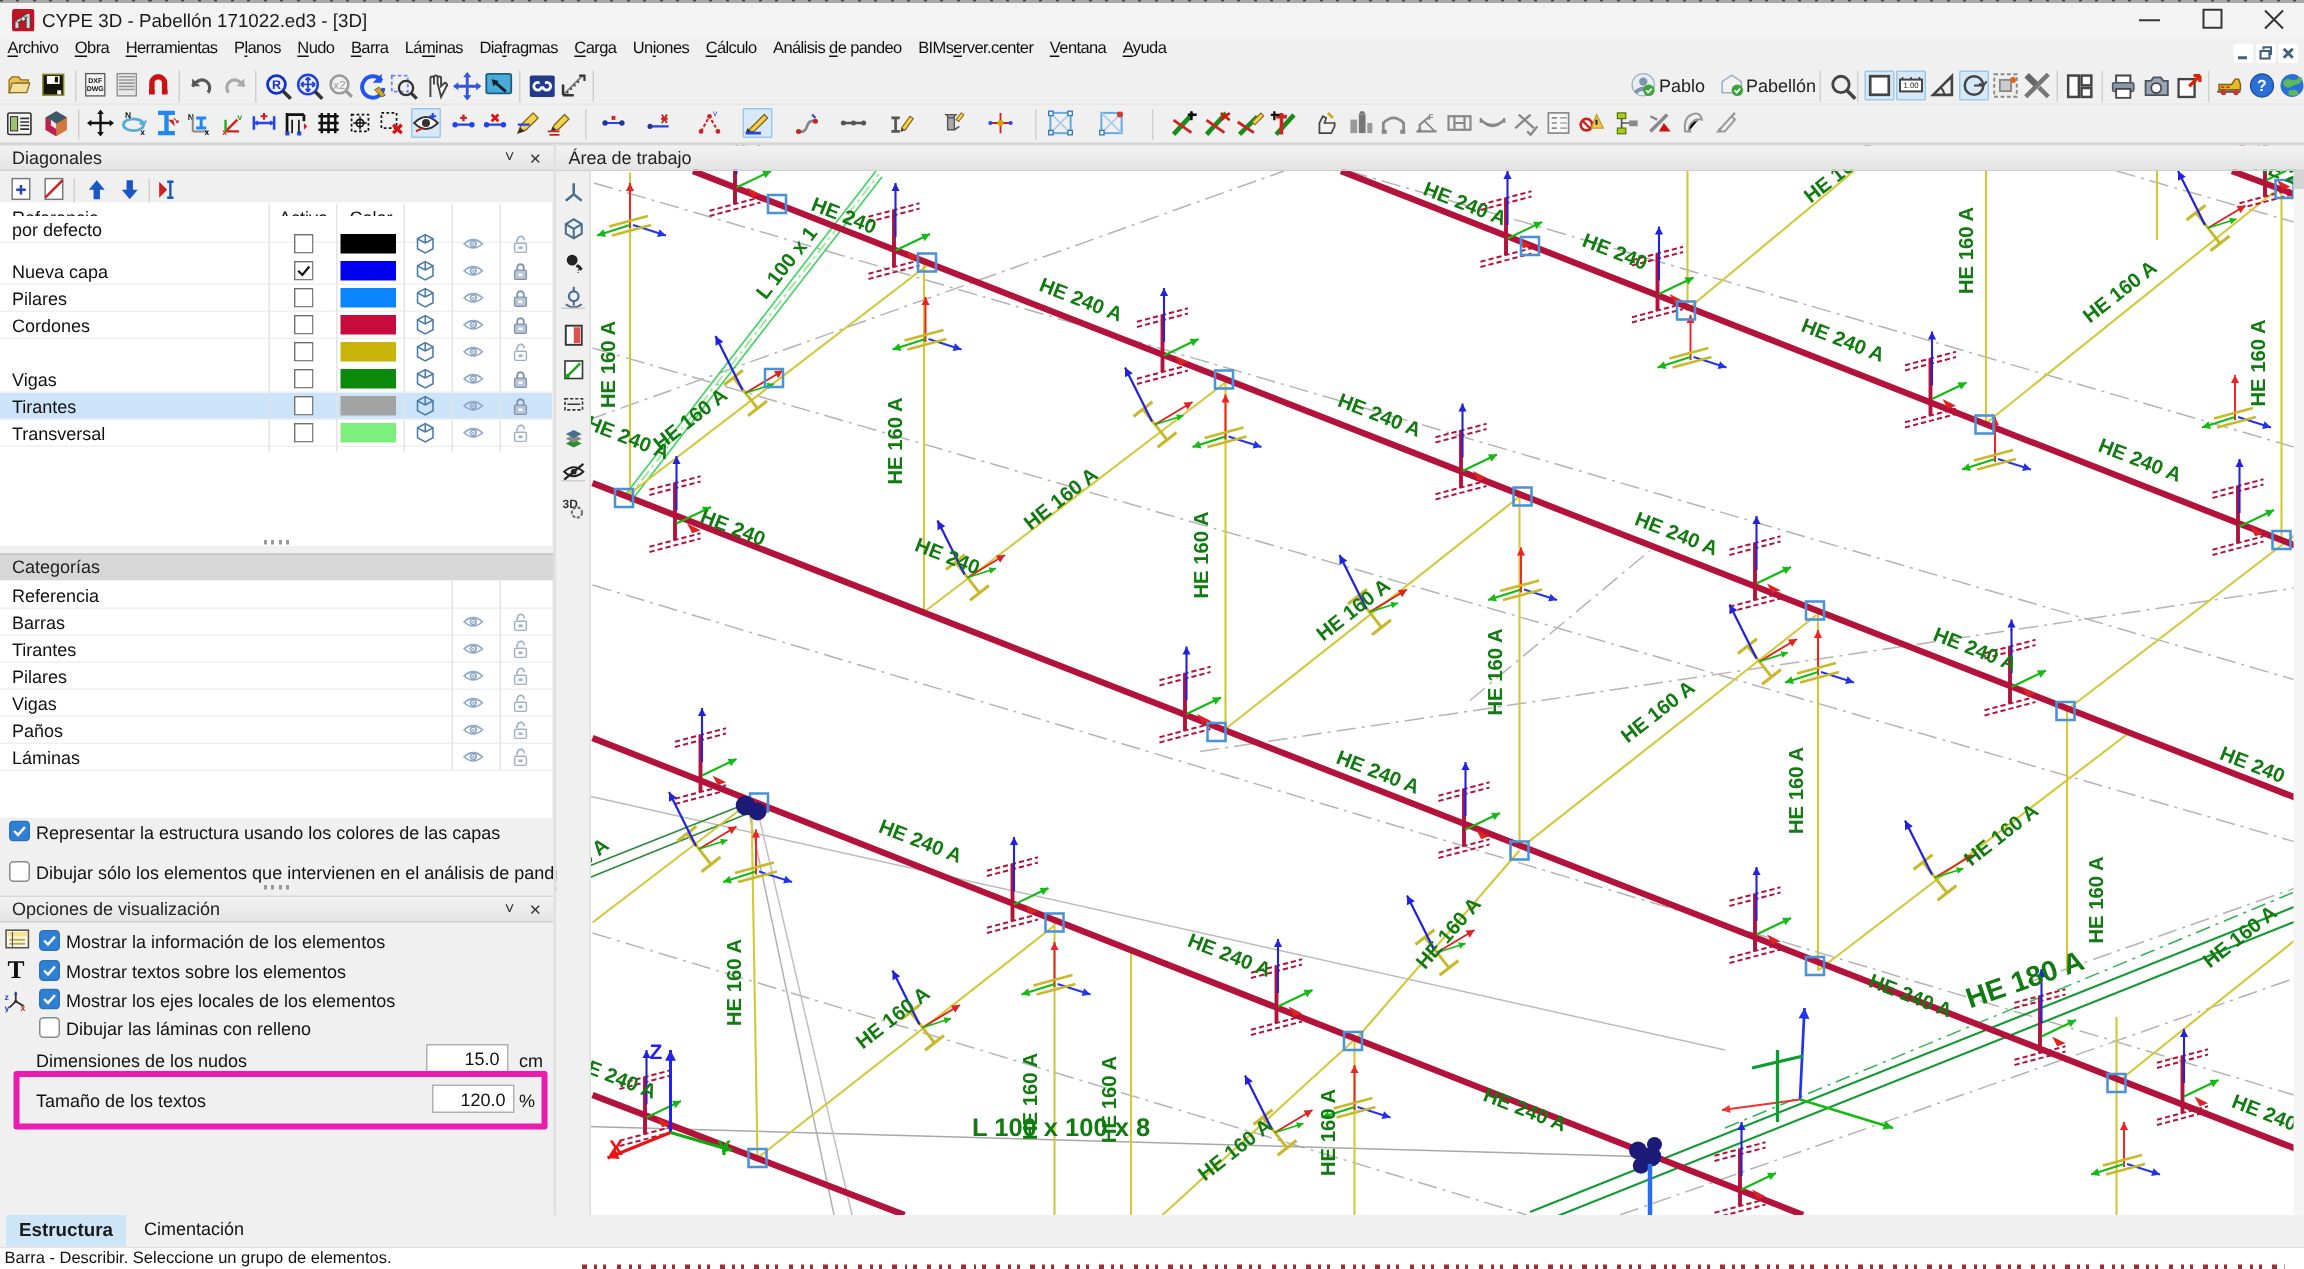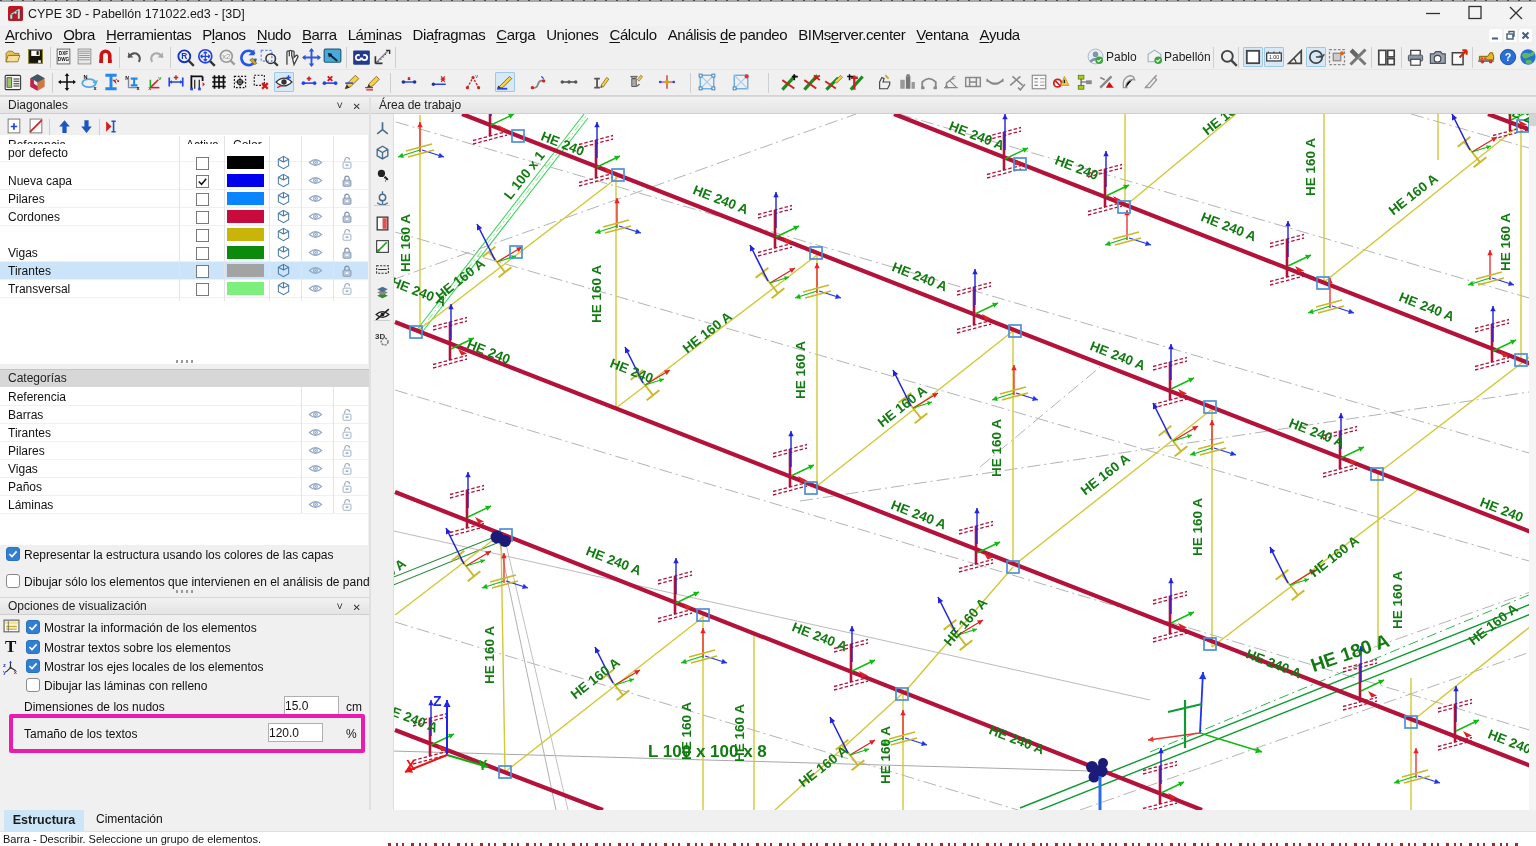--- a/index.html
+++ b/index.html
@@ -1,36 +1,36 @@
 <!DOCTYPE html>
 <html><head><meta charset="utf-8"><style>
 *{margin:0;padding:0;box-sizing:border-box}
 html,body{width:1536px;height:846px;overflow:hidden;background:#f0f0f0;
  font-family:"Liberation Sans",sans-serif;-webkit-font-smoothing:antialiased}
 #root{position:relative;width:1408px;height:846px}
-.mi{display:inline-block;margin:0 5.5px;font-size:15px;letter-spacing:-0.4px;color:#111}
+.mi{display:inline-block;margin:0 5.5px;font-size:11px;letter-spacing:-0.4px;color:#111}
 .mi:first-child{margin-left:5px}
 .mi u{text-underline-offset:2px}
 .dots{position:absolute;left:176px;width:20px;height:3px;background:repeating-linear-gradient(90deg,#999 0 2px,transparent 2px 5px)}
 .tbi{position:absolute}
 .tbi.hl{background:#d7e9f7;border:1px solid #9ec8e8;border-radius:1px}
 .tbt{position:absolute;font-size:12px;color:#222}
 .phead{position:absolute;left:0;width:369px;height:18px;background:linear-gradient(#f2f2f2,#e4e4e4);
  border-bottom:1px solid #cfcfcf;border-top:1px solid #d8d8d8;font-size:12px;color:#222;line-height:17px}
 .phead span:first-child{margin-left:8px}
 .hbtn{position:absolute;right:26px;top:0;font-size:11px;color:#333}
 .hbtn2{position:absolute;right:8px;top:1px;font-size:10px;color:#333}
 .chead{position:absolute;left:0;width:369px;height:18px;background:#d7d7d7;font-size:12px;color:#222;line-height:17px;padding-left:8px;border-top:1px solid #c4c4c4}
 .trow{position:absolute;left:0;width:368px;height:18px;font-size:12px;color:#111;background:#fff;border-bottom:1px solid #f0f0f0}
 .trow span{position:absolute;top:2px}
 .trow.th{border-bottom:1px solid #e0e0e0}
 .trow.sel{background:#cbe4f9}
 .cb{position:absolute}
 .ptxt{position:absolute;font-size:12px;color:#111}
-.inp{position:absolute;width:55px;height:19px;background:#fff;border:1px solid #b0b0b0;font-size:12px;color:#111;text-align:left;padding:2px 5px 0 0}
+.inp{position:absolute;width:55px;height:19px;background:#fff;border:1px solid #b0b0b0;font-size:12px;color:#111;text-align:right;padding:2px 5px 0 0}
 .gl{fill:#117a11;font-weight:bold;font-family:"Liberation Sans",sans-serif}
 .lsi{position:absolute;left:374px;width:17px;height:17px}
 #tb2 .tbi{filter:none}
 </style></head><body>
 <div id="root">
 
  <div style="position:absolute;left:0;top:0;width:1536px;height:2px;background:#a8a8a8"></div>
  <div style="position:absolute;left:0;top:0;width:1536px;height:1px;background:repeating-linear-gradient(90deg,#4a4a4a 0 2px,#a8a8a8 2px 11px)"></div>
 
  <div style="position:absolute;left:0;top:2px;width:1536px;height:24px;background:#f3f3f3"></div>
@@ -825,21 +825,21 @@
 <div class="ptxt" style="left:44px;top:660px">Mostrar los ejes locales de los elementos</div>
 <svg style="position:absolute;left:26px;top:678px" viewBox="0 0 14 14" width="14" height="14">
       <rect x=".5" y=".5" width="13" height="13" rx="2.5" fill="#fff" stroke="#8a8a8a"></rect>
     </svg>
 <div class="ptxt" style="left:44px;top:679px">Dibujar las láminas con relleno</div>
 <div class="ptxt" style="left:24px;top:700px">Dimensiones de los nudos</div>
 <div class="inp" style="left:284px;top:696px">15.0</div>
 <div class="ptxt" style="left:346px;top:700px">cm</div>
 <div style="position:absolute;left:9px;top:714px;width:356px;height:39px;border:4px solid #ea1caf;border-radius:2px"></div>
 <div class="ptxt" style="left:24px;top:727px">Tamaño de los textos</div>
-<div class="inp" style="left:268px;top:723px">120.0</div>
+<div class="inp" style="left:288px;top:723px">120.0</div>
 <div class="ptxt" style="left:346px;top:727px">%</div>
 
  <div style="position:absolute;left:369px;top:96px;width:2px;height:714px;background:#e0e0e0"></div>
 
  <svg id="scene" width="1165" height="714" viewBox="371 96 1165 714" style="position:absolute;left:371px;top:96px">
 <rect x="371" y="96" width="1165" height="714" fill="#fff"></rect>
 <line x1="396" y1="122" x2="1536" y2="455" stroke="#b4b4b4" stroke-width="1" stroke-dasharray="13 4 2 4" fill="none"></line>
 <line x1="899" y1="114" x2="1536" y2="300" stroke="#b4b4b4" stroke-width="1" stroke-dasharray="13 4 2 4" fill="none"></line>
 <line x1="1411" y1="114" x2="1536" y2="150" stroke="#b4b4b4" stroke-width="1" stroke-dasharray="13 4 2 4" fill="none"></line>
 <line x1="395" y1="232" x2="1536" y2="563" stroke="#b4b4b4" stroke-width="1" stroke-dasharray="13 4 2 4" fill="none"></line>

